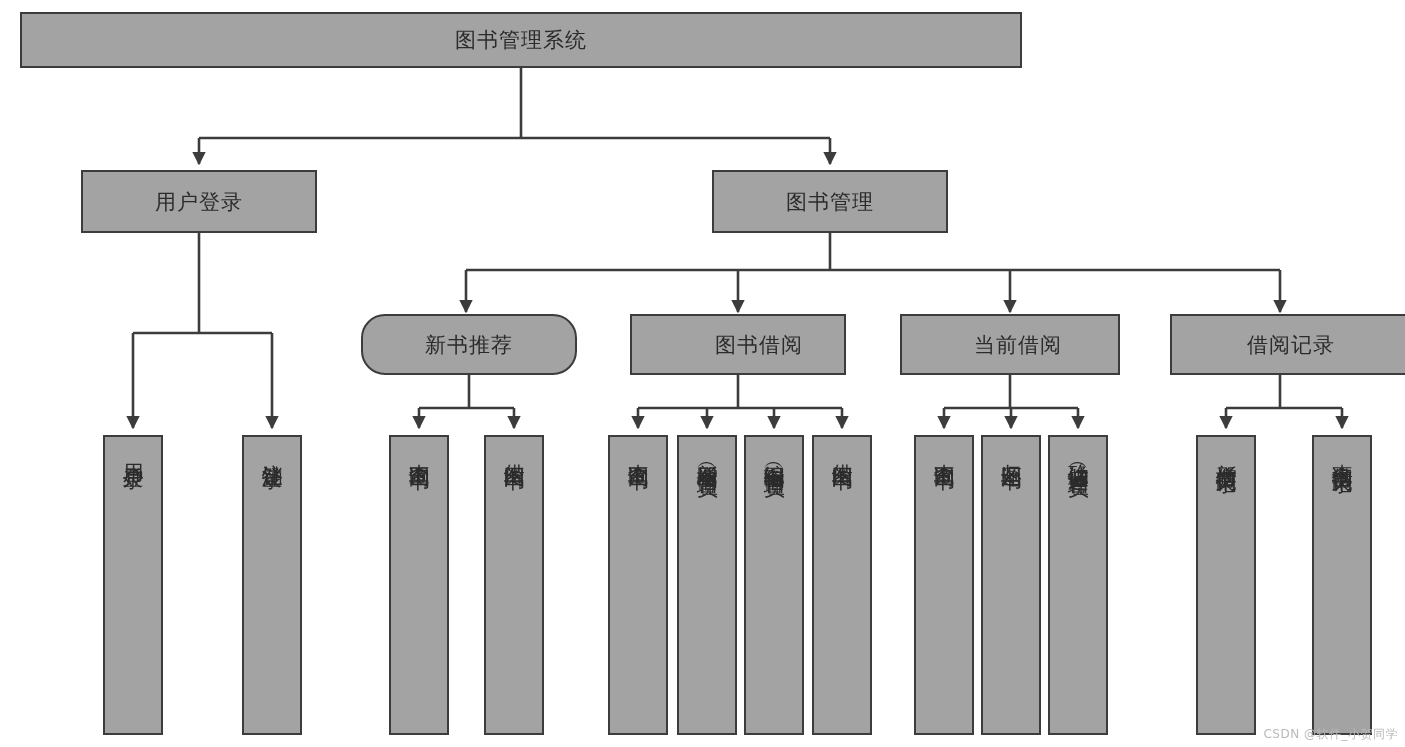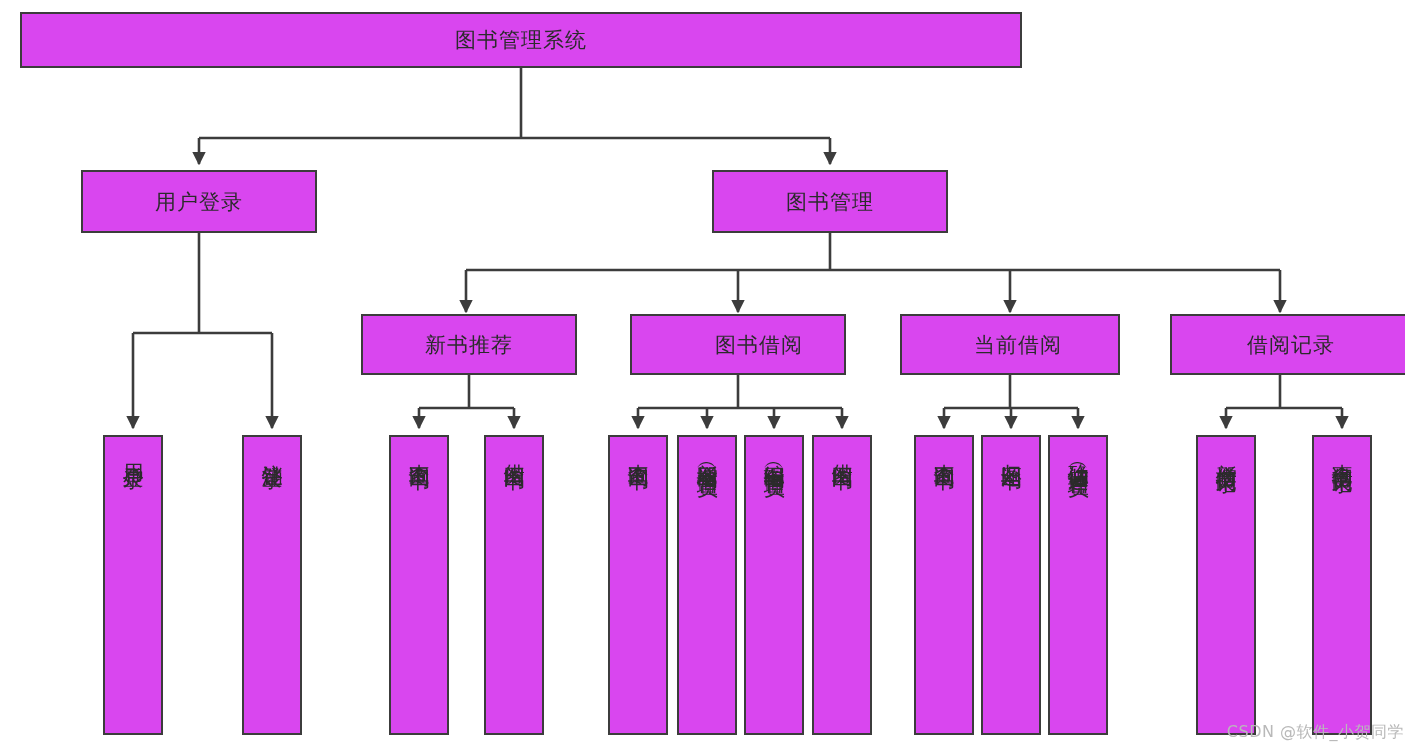--- a/index.html
+++ b/index.html
@@ -20,21 +20,21 @@
   #edges {
     position: absolute;
     left: 0;
     top: 0;
     width: 1405px;
     height: 747px;
   }
   .node {
     position: absolute;
     box-sizing: border-box;
-    background: #d946ef;
+    background: #a3a3a3;
     border: 2.5px solid #3c3c3c;
     display: flex;
     align-items: center;
     justify-content: center;
     color: #2b2b2b;
   }
   .node .label {
     display: block;
     text-align: center;
   }
@@ -54,23 +54,23 @@
   .node.v .label {
     writing-mode: vertical-rl;
     text-orientation: upright;
     font-size: 21px;
     line-height: 1.25;
     letter-spacing: 2px;
     white-space: nowrap;
   }
   #watermark {
     position: absolute;
-    right: 1px;
+    right: 7px;
     bottom: 4px;
-    font-size: 16px;
+    font-size: 12px;
     color: #b9b9b9;
     letter-spacing: 0.5px;
     white-space: nowrap;
     pointer-events: none;
     font-family: "DejaVu Sans", "Liberation Sans", sans-serif;
   }
 </style>
 </head>
 <body>
 
@@ -130,21 +130,21 @@
     <span class="label">图书管理系统</span>
   </div>
 
   <div class="node h" style="left:81px; top:170px; width:236px; height:63px;">
     <span class="label">用户登录</span>
   </div>
   <div class="node h" style="left:712px; top:170px; width:236px; height:63px;align-items:center;">
     <span class="label">图书管理</span>
   </div>
 
-  <div class="node h" style="left:361px; top:314px; width:216px; height:61px;">
+  <div class="node h" style="left:361px; top:314px; width:216px; height:61px;border-radius:24px;">
     <span class="label">新书推荐</span>
   </div>
   <div class="node h" style="left:630px; top:314px; width:216px; height:61px;padding-left:42px;">
     <span class="label">图书借阅</span>
   </div>
   <div class="node h" style="left:900px; top:314px; width:220px; height:61px;padding-left:16px;">
     <span class="label">当前借阅</span>
   </div>
   <div class="node h" style="left:1170px; top:314px; width:242px; height:61px;">
     <span class="label">借阅记录</span>

